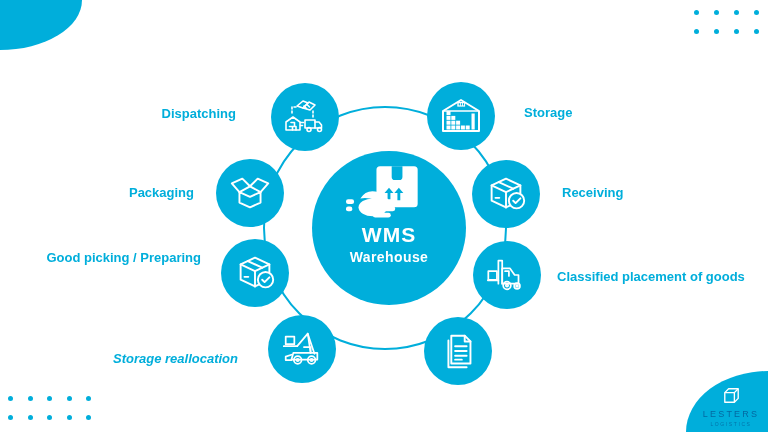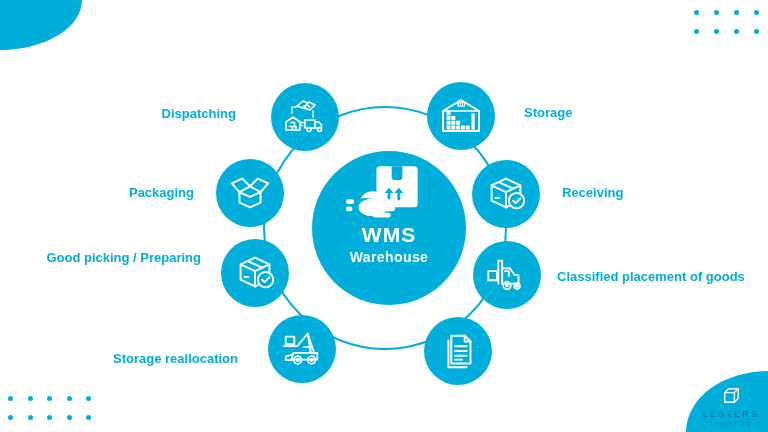--- a/index.html
+++ b/index.html
@@ -40,21 +40,21 @@
   .n-workdocs    { left:424px; top:317px; }
 
   .node-label { position:absolute; color:var(--accent); font-weight:bold; font-size:13px;
           white-space:nowrap; line-height:1; }
   .l-dispatching { right:532px; top:107px; text-align:center; }
   .l-stocking    { left:524px;  top:106px; }
   .l-packaging   { right:574px; top:186px; text-align:right; }
   .l-receiving   { left:562px;  top:186px; }
   .l-picking     { right:567px; top:251px; text-align:right; }
   .l-classified  { left:557px;  top:270px; }
-  .l-storage     { right:530px; top:352px; text-align:right; }
+  .l-storage     { right:530px; top:352px; text-align:right;font-style:italic; }
   .l-workdocs    { left:513px;  top:350px; }
 
   
   .logo { position:absolute; right:5px; bottom:5px; width:64px; text-align:center; color:#0369a1; }
   .logo svg { display:block; margin:0 auto 2px auto; }
   .logo-name { font-size:9px; letter-spacing:2.2px; font-weight:normal; }
   .logo-tagline { font-size:5px; letter-spacing:1.6px; margin-top:2px; opacity:.85; }
 </style>
 </head>
 <body>

